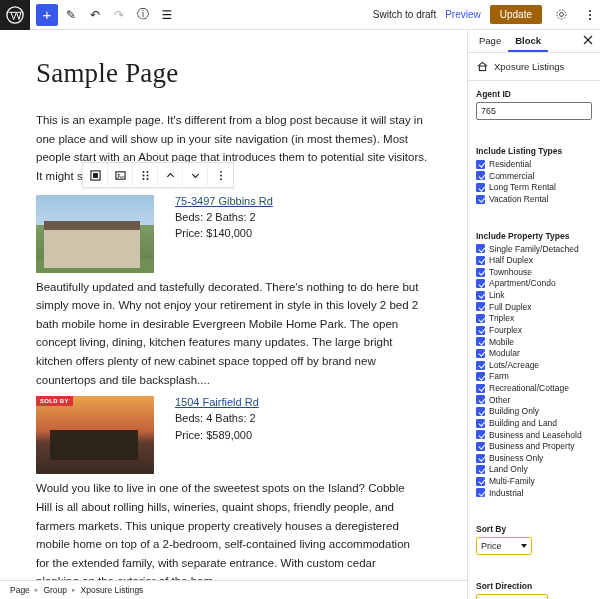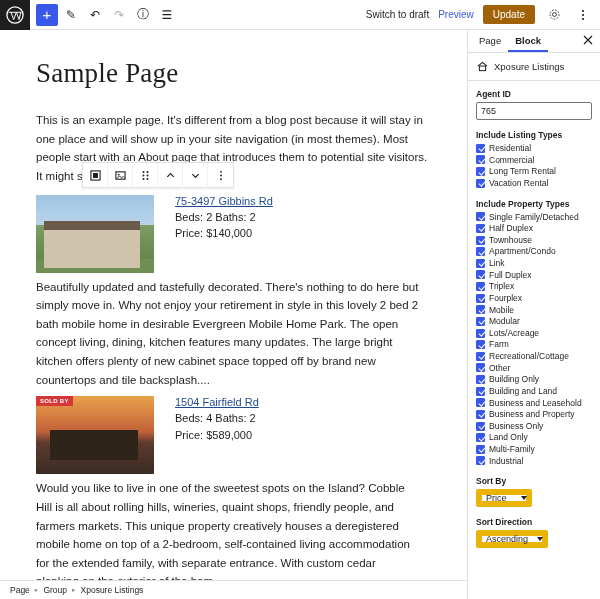--- a/index.html
+++ b/index.html
@@ -26,21 +26,21 @@
     color:#fff; font-size:17px; font-weight:bold;
   }
   .wp-logo svg { display:block; }
   .tb-tools { display:flex; align-items:center; gap:2px; padding-left:6px; }
   .tb-btn {
     width:22px; height:22px; display:flex; align-items:center; justify-content:center;
     border-radius:2px; color:#1e1e1e; font-size:12px;
   }
   .tb-btn.primary { background:#3858e9; color:#fff; font-size:15px; line-height:1; }
   .tb-btn.disabled { color:#b0b0b0; }
-  .tb-right { margin-left:auto; display:flex; align-items:center; gap:9px; padding-right:7px; }
+  .tb-right { margin-left:auto; display:flex; align-items:center; gap:9px; }
   .tb-link { color:#3858e9; font-size:10px; }
   .tb-link.dark { color:#1e1e1e; }
   .btn-update {
     background:#a16207; color:#fff; font-size:10px;
     padding:4px 10px; border-radius:2px;
   }
   .tb-icon-btn { width:20px; height:20px; display:flex; align-items:center; justify-content:center; }
 
   
   #main { display:flex; height:569px; }
@@ -124,39 +124,39 @@
     display:flex; align-items:center; gap:5px; padding:7px 8px;
     border-bottom:1px solid #e0e0e0;
   }
   .sb-block-icon {
     width:13px; height:13px; display:flex; align-items:center; justify-content:center;
     font-size:10px; color:#1e1e1e;
   }
   .sb-block-title { font-size:9.5px; }
   .sb-body { padding:8px 8px 20px 8px; }
   .sb-label { font-size:8.5px; font-weight:bold; margin:0 0 3px 0; }
-  .sb-group { margin-bottom:10px; }
+  .sb-group { margin-bottom:26px; }
   .sb-input {
     width:100%; height:18px; border:1px solid #757575; border-radius:2px;
     font-size:9px; padding:0 4px; background:#fff; color:#1e1e1e;
     font-family:"Liberation Sans", sans-serif;
   }
   .cb-row { display:flex; align-items:center; gap:4px; margin:1px 0; }
   .cb {
     width:9px; height:9px; flex:0 0 9px; border:1px solid #757575; border-radius:1px;
     background:#fff; position:relative;
   }
   .cb.checked { background:#3858e9; border-color:#3858e9; }
   .cb.checked:after {
     content:""; position:absolute; left:2.5px; top:0.5px; width:2.5px; height:5px;
     border:solid #fff; border-width:0 1.4px 1.4px 0; transform:rotate(42deg);
   }
   .cb-label { font-size:8.5px; line-height:1.25; }
   .sb-select {
-    height:18px; border:6px solid #eab308; border-radius:2px; background:#fff;
+    height:18px; border:1px solid #eab308; border-radius:2px; background:#fff;
     font-size:9px; padding:0 16px 0 4px; color:#1e1e1e; position:relative;
     display:inline-flex; align-items:center;
     font-family:"Liberation Sans", sans-serif;
     appearance:none; -webkit-appearance:none;
   }
   .sel-wrap { position:relative; display:inline-block; }
   .sel-wrap:after {
     content:""; position:absolute; right:5px; top:7px;
     border-left:3px solid transparent; border-right:3px solid transparent;
     border-top:4px solid #1e1e1e; pointer-events:none;

